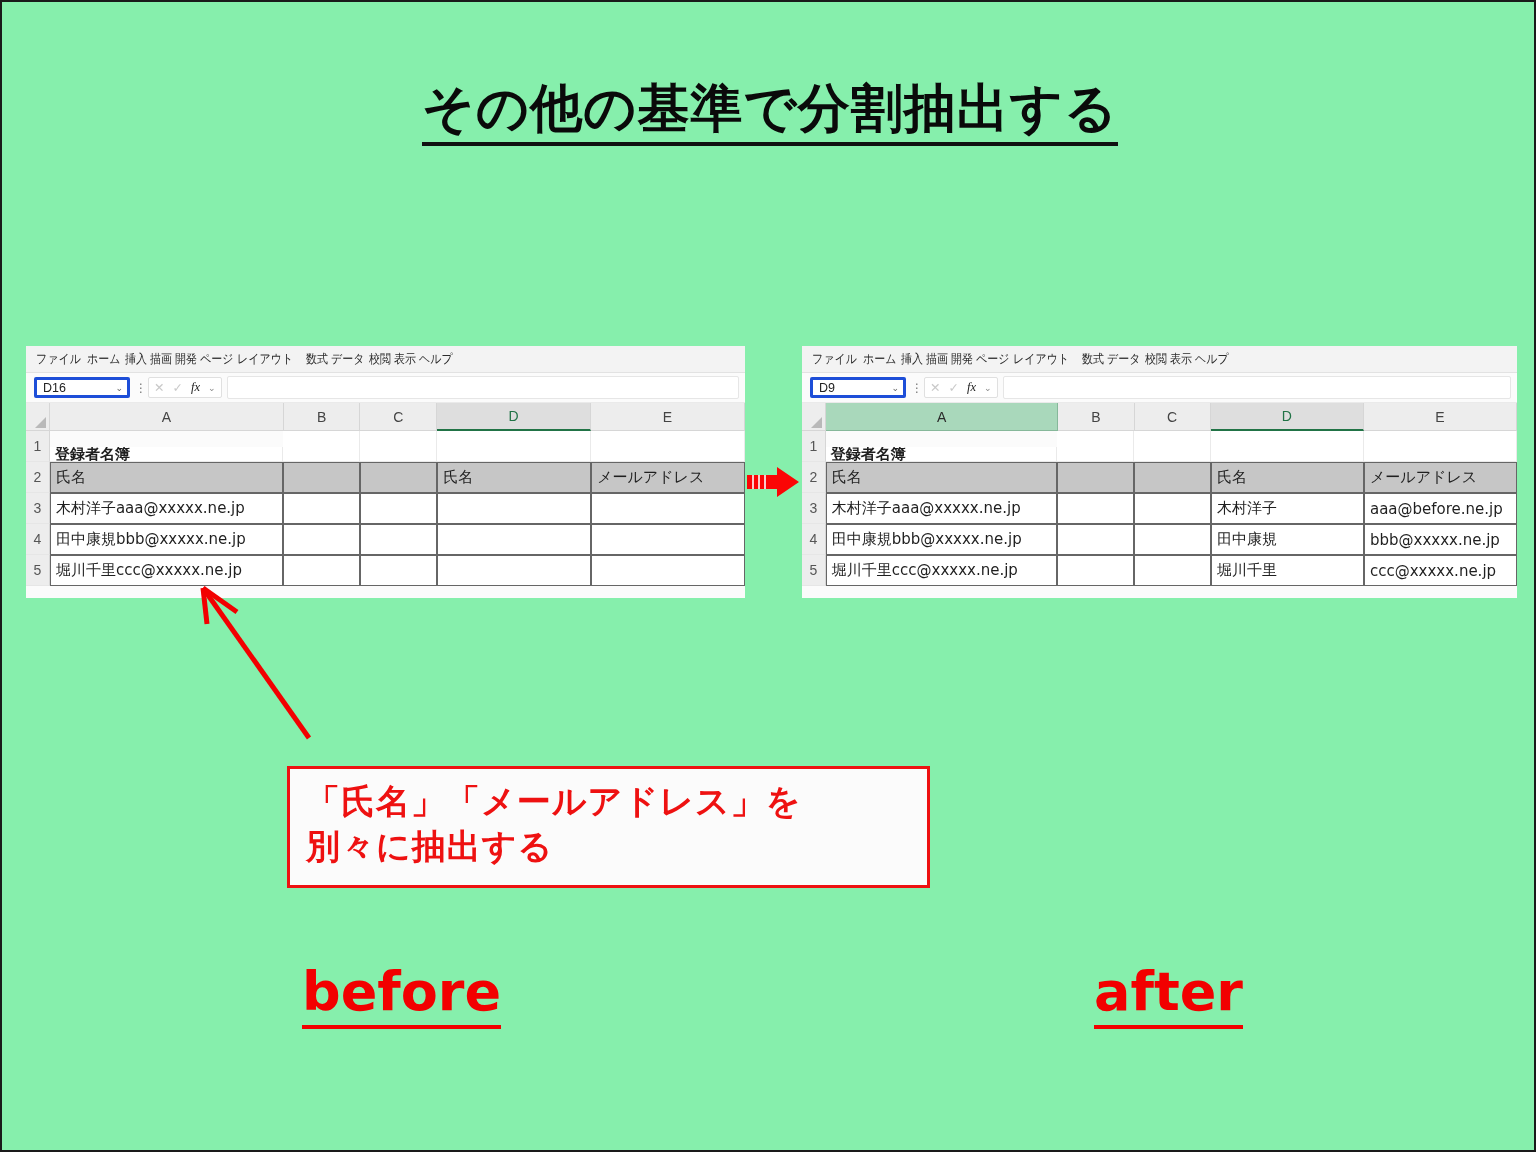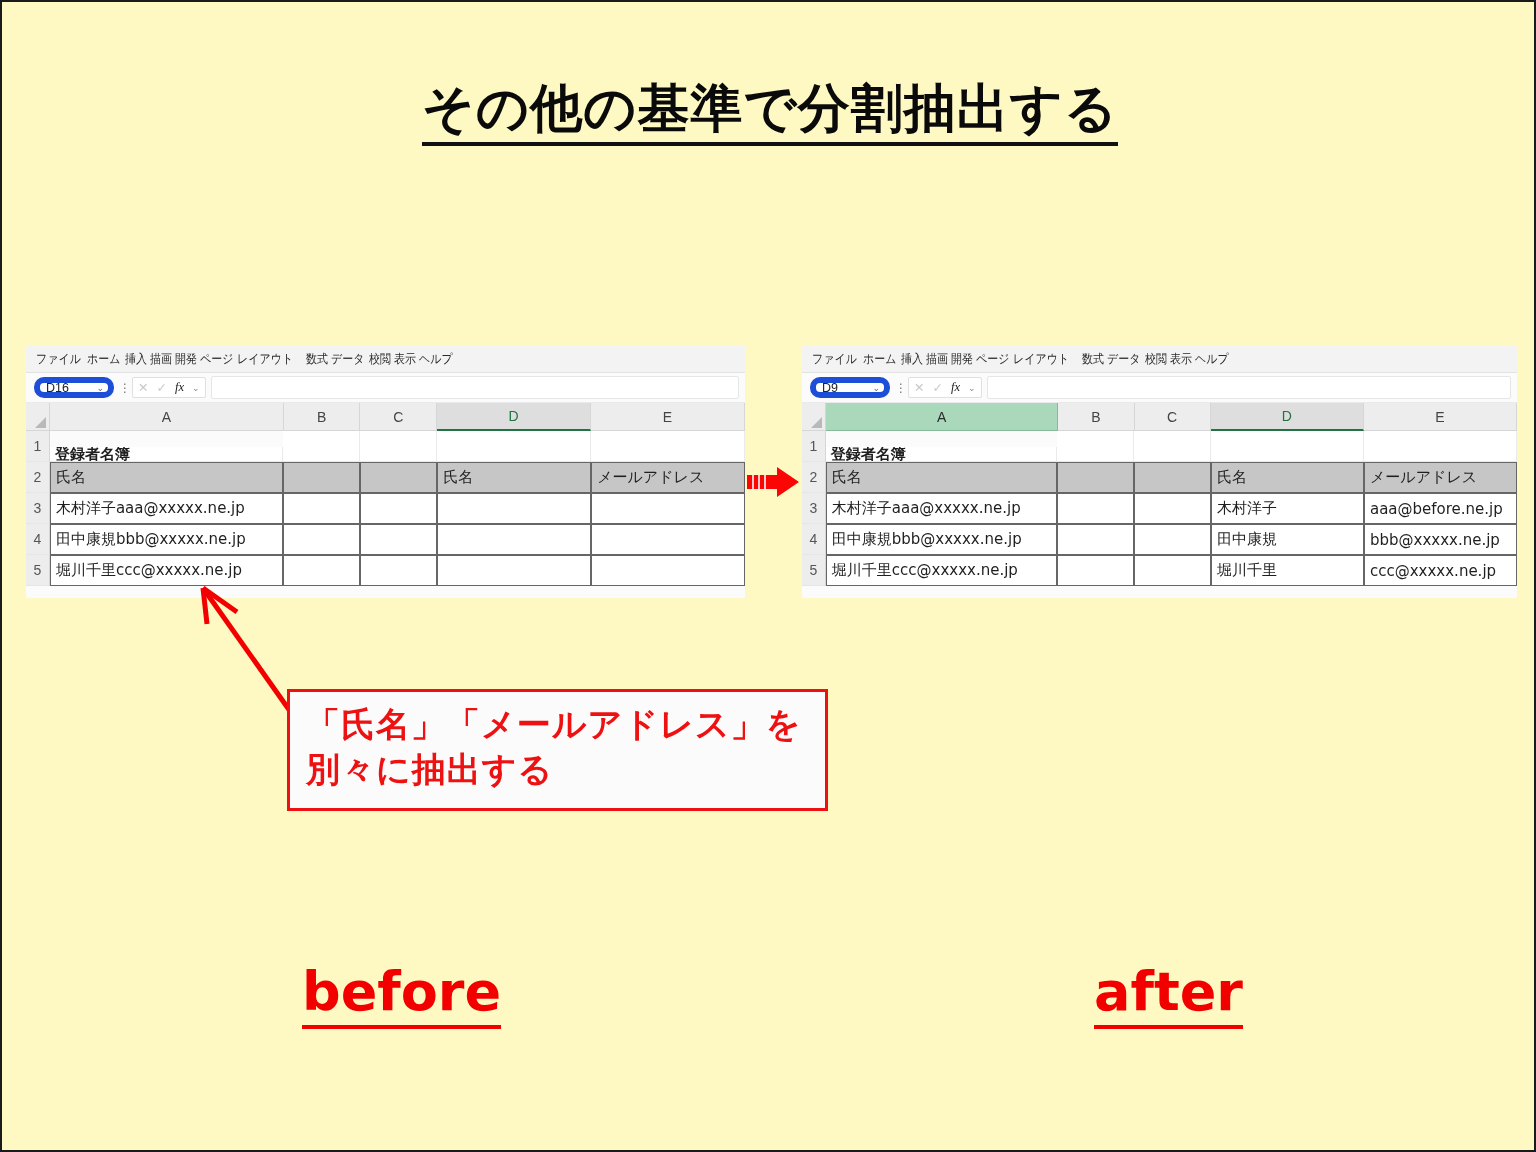--- a/index.html
+++ b/index.html
@@ -7,21 +7,21 @@
     padding: 0;
     background: #ffffff;
   }
   body {
     font-family: "Liberation Sans", "DejaVu Sans", sans-serif;
   }
   #slide {
     position: relative;
     width: 1536px;
     height: 1152px;
-    background: #fef9c3;
+    background: #86efac;
     border: 2px solid #1a1a1a;
     box-sizing: border-box;
     overflow: hidden;
   }
 
   
   #slide-title {
     position: absolute;
     left: 0;
     top: 72px;
@@ -67,25 +67,25 @@
   .formula-bar {
     height: 29px;
     background: #fbfbfb;
     display: flex;
     align-items: center;
     padding: 0 6px 0 8px;
     gap: 5px;
     border-bottom: 1px solid #eaeaea;
   }
   .name-box {
-    width: 80px;
+    width: 96px;
     height: 21px;
-    border: 6px solid #1d4ed8;
+    border: 3px solid #1d4ed8;
     background: #fff;
-    border-radius: 10px;
+    border-radius: 2px;
     display: flex;
     align-items: center;
     justify-content: space-between;
     padding: 0 4px 0 6px;
     box-sizing: border-box;
   }
   .name-box .nb-text {
     font-size: 12.5px;
     color: #222;
   }
@@ -214,22 +214,22 @@
     left: 745px;
     top: 463px;
     width: 52px;
     height: 34px;
   }
 
   
   #callout {
     position: absolute;
     left: 285px;
-    top: 687px;
-    width: 541px;
+    top: 764px;
+    width: 643px;
     height: 122px;
     border: 3px solid #ee1111;
     background: #fbfbfb;
     box-sizing: border-box;
     padding: 10px 14px 0 16px;
   }
   #callout .ctext {
     color: #ee1111;
     font-size: 34px;
     font-weight: bold;

